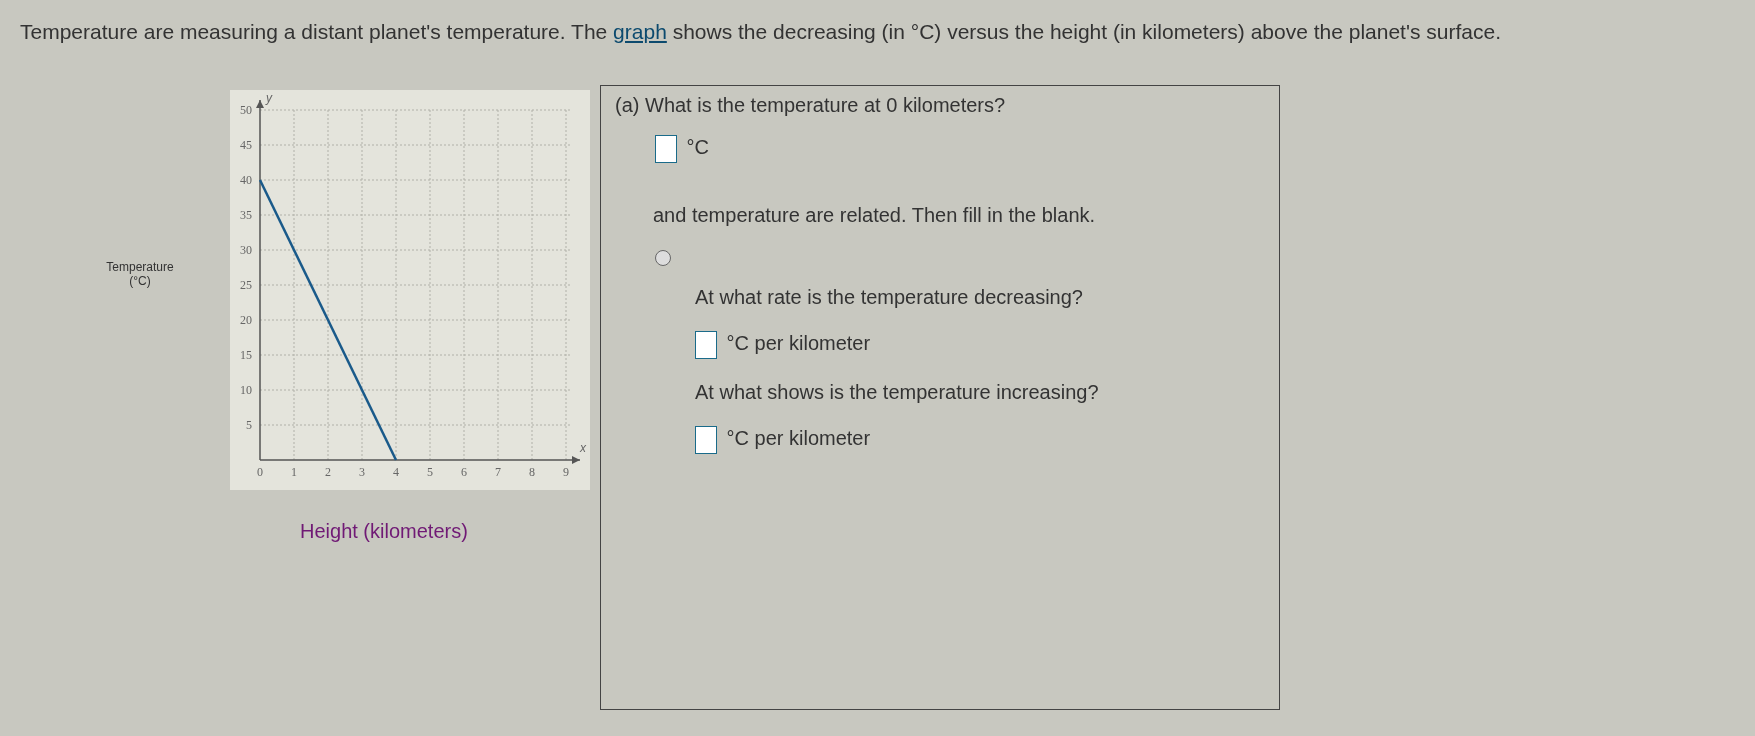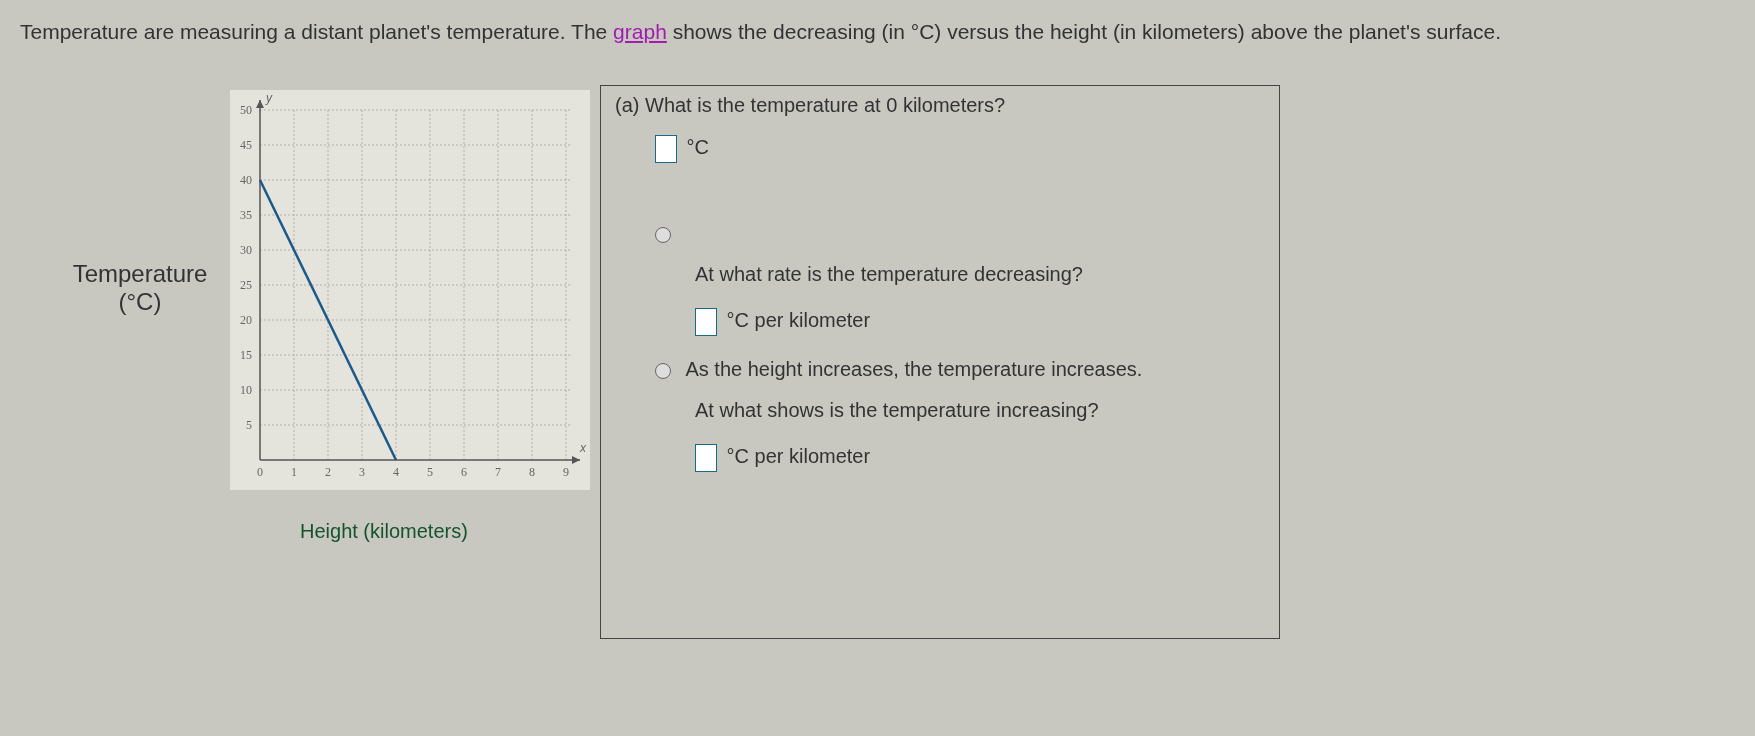--- a/index.html
+++ b/index.html
@@ -11,63 +11,63 @@
     position: relative;
     color: #222;
   }
   .prompt {
     position: absolute;
     top: 20px;
     left: 20px;
     font-size: 21px;
     color: #333;
   }
-  .prompt .link { color: #a21caf; text-decoration: underline; margin-top: 24px; }
+  .prompt .link { color: #0c4a6e; text-decoration: underline; margin-top: 24px; }
   .graph-area {
     position: absolute;
     left: 70px;
     top: 80px;
     width: 520px;
     height: 460px;
   }
   .ylabel {
     position: absolute;
     left: 0;
     top: 180px;
-    font-size: 24px;
+    font-size: 12px;
     color: #333;
     text-align: center;
     width: 140px;
   }
   .xlabel {
     position: absolute;
     left: 230px;
     top: 440px;
     font-size: 20px;
-    color: #14532d;
+    color: #701a75;
   }
   .plot {
     position: absolute;
     left: 160px;
     top: 10px;
     width: 360px;
     height: 400px;
     background: #e4e4dc;
   }
   .grid line { stroke: #b0b0a8; stroke-width: 1; stroke-dasharray: 2 2; }
   .axis line { stroke: #555; stroke-width: 1.5; }
   .dataline { stroke: #1a5a8a; stroke-width: 2.5; fill: none; }
   .tick text { font-size: 12px; fill: #666; font-family: Verdana; }
   .axislabel { font-size: 12px; fill: #666; font-style: italic; }
   .answer-box {
     position: absolute;
     left: 600px;
     top: 85px;
     width: 680px;
-    height: 554px;
+    height: 625px;
     border: 1px solid #444;
     padding: 8px 14px;
     font-size: 20px;
     color: #333;
   }
   .qrow { margin-bottom: 14px; }
   .sub { margin-left: 40px; margin-top: 18px; margin-bottom: 18px; }
   .sub2 { margin-left: 80px; margin-bottom: 22px; }
   .input-blank {
     display: inline-block;
@@ -171,33 +171,30 @@
   <div class="qrow">
     <span>(a) What is the temperature at 0 kilometers?</span>
   </div>
   <div class="sub">
     <span class="input-blank"></span>
     <span>°C</span>
   </div>
 
   <div class="qrow" style="margin-top:18px">
     <br>
+    <span class="indent-text">and temperature are related. Then fill in the blank.</span>
   </div>
 
   <div class="sub">
     <span class="radio"></span>
   </div>
   <div class="sub2">At what rate is the temperature decreasing?</div>
   <div class="sub2">
     <span class="input-blank"></span>
     <span>°C per kilometer</span>
   </div>
 
-  <div class="sub">
-    <span class="radio"></span>
-    <span>As the height increases, the temperature increases.</span>
-  </div>
   <div class="sub2">At what shows is the temperature increasing?</div>
   <div class="sub2">
     <span class="input-blank"></span>
     <span>°C per kilometer</span>
   </div>
 </div>
 
 </body></html>

